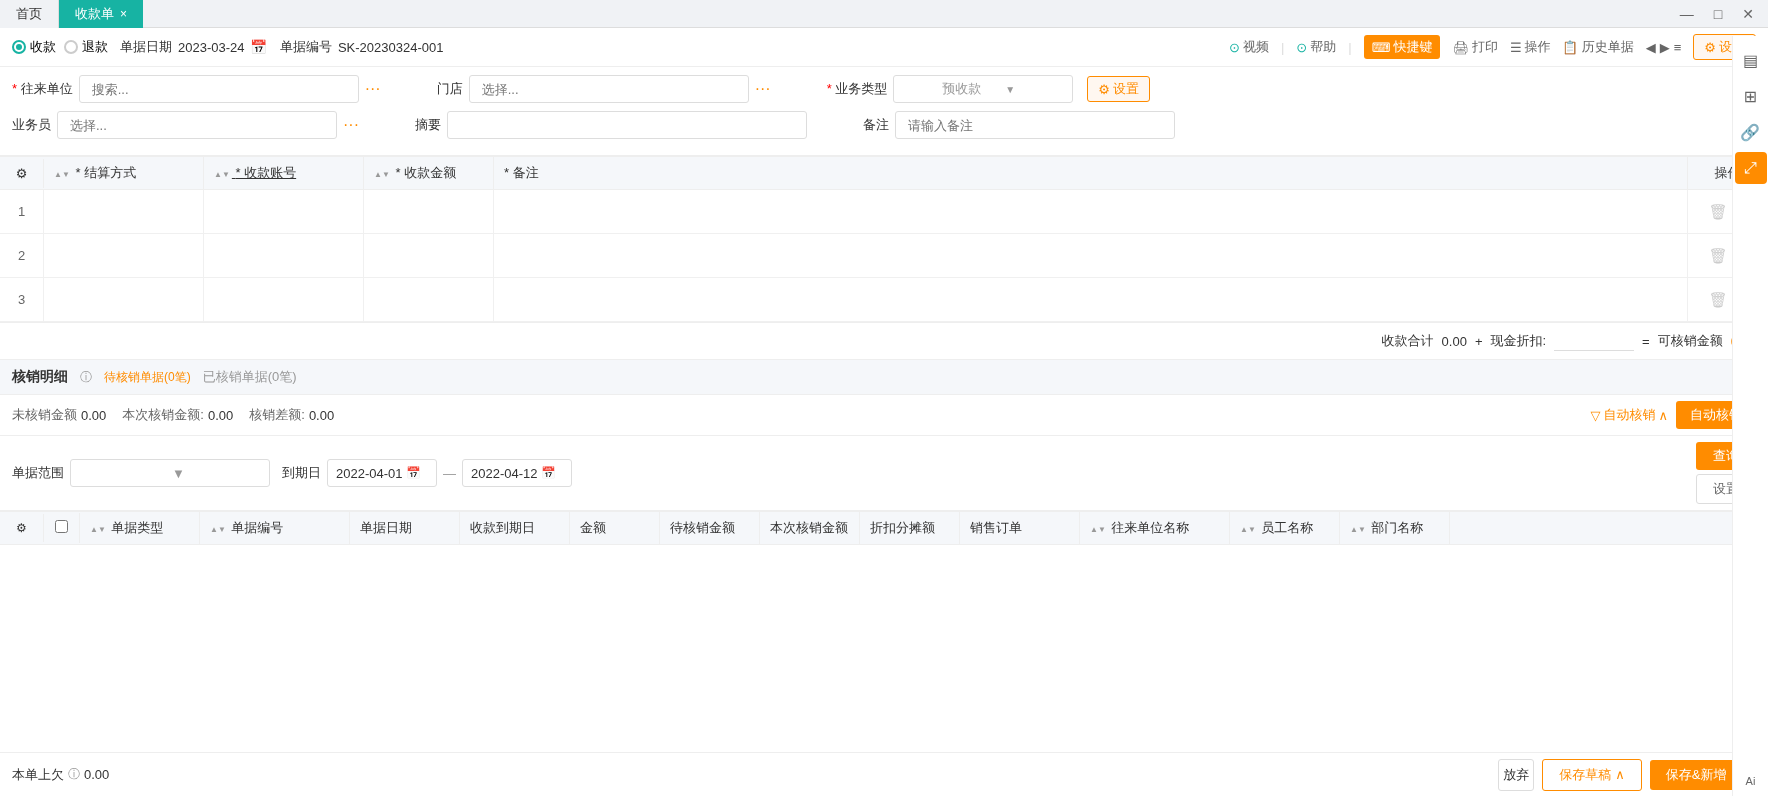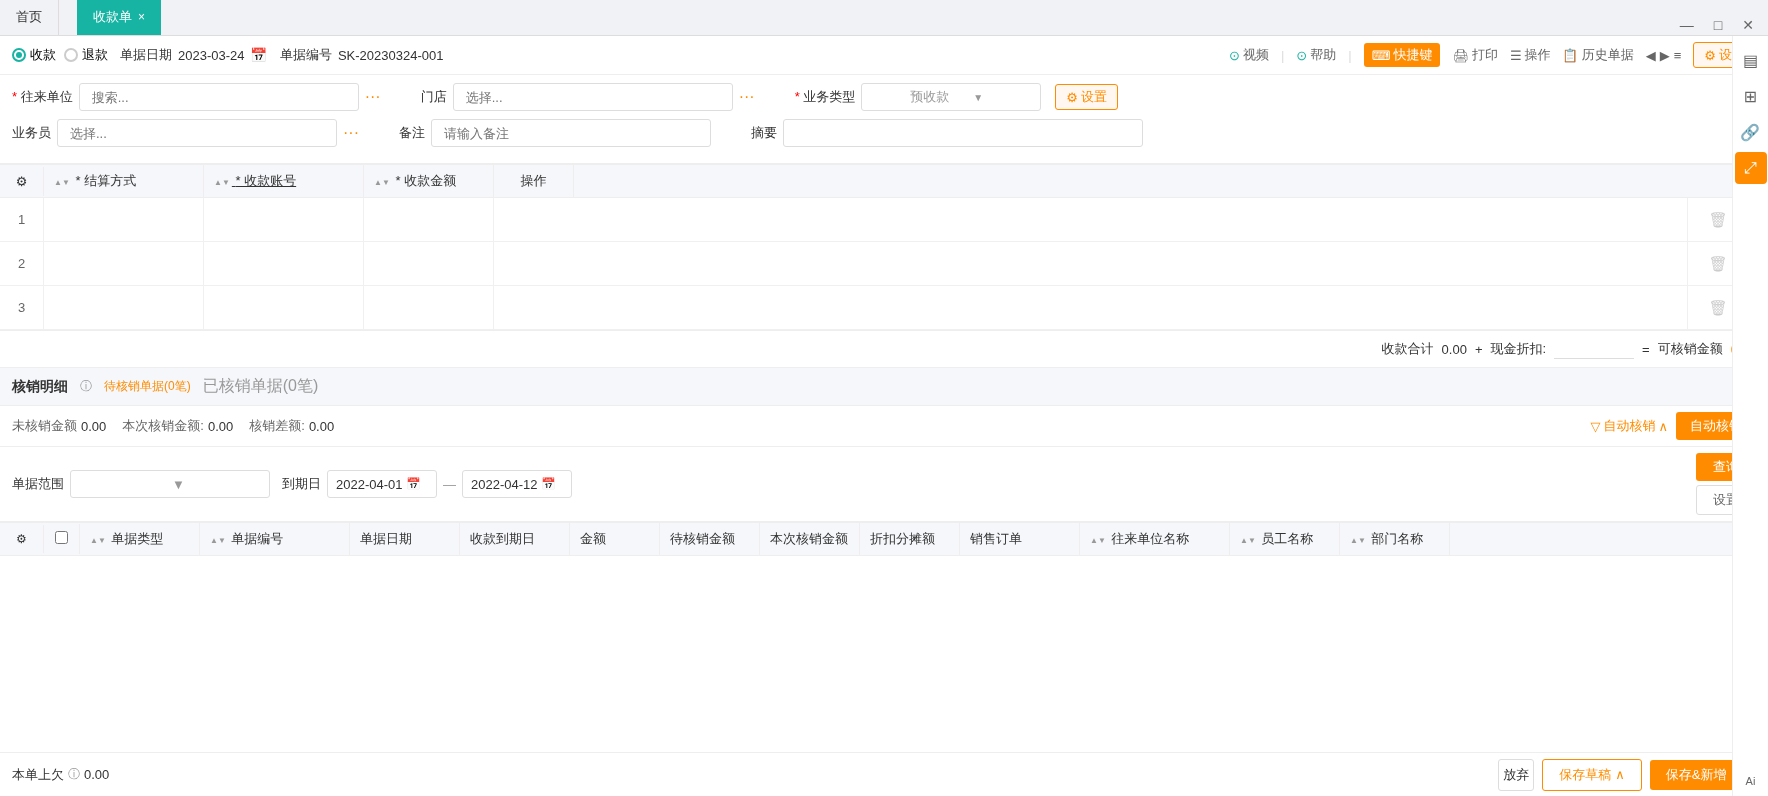--- a/index.html
+++ b/index.html
@@ -1,21 +1,21 @@
 <!DOCTYPE html>
 <html><head>
   <meta charset="utf-8">
   <style>
     * { box-sizing: border-box; margin: 0; padding: 0; font-family: 'Microsoft YaHei', Arial, sans-serif; font-size: 13px; }
     body { background: #f0f2f5; width: 1768px; height: 796px; overflow: hidden; }
 
     
     .tab-bar {
-      display: flex; align-items: flex-end; background: #f0f2f5; height: 36px;
-      border-bottom: 1px solid #ddd; padding: 0 0; gap: 18px;
+      display: flex; align-items: center; background: #f0f2f5; height: 28px;
+      border-bottom: 1px solid #ddd; padding: 0 0;
     }
     .tab-home {
       display: flex; align-items: center; padding: 0 16px; height: 36px;
       background: #f0f2f5; color: #333; cursor: pointer; border-right: 1px solid #ddd;
     }
     .tab-active {
       display: flex; align-items: center; padding: 0 16px; height: 36px;
       background: #17b3a3; color: #fff; cursor: pointer; gap: 6px;
     }
     .tab-close { font-size: 12px; cursor: pointer; color: #fff; }
@@ -40,21 +40,21 @@
     .toolbar-value { color: #333; }
     .toolbar-icon { color: #17b3a3; cursor: pointer; font-size: 14px; }
     .toolbar-right { margin-left: auto; display: flex; align-items: center; gap: 12px; color: #666; }
     .toolbar-right-item { display: flex; align-items: center; gap: 3px; cursor: pointer; white-space: nowrap; }
     .toolbar-right-item .icon { color: #17b3a3; }
     .toolbar-right-item.orange-bg { background: #ff8c00; color: #fff; padding: 3px 8px; border-radius: 3px; }
     .setting-btn { background: #fff7f0; border: 1px solid #ff8c00; color: #ff8c00; padding: 3px 10px; border-radius: 3px; cursor: pointer; display: flex; align-items: center; gap: 3px; }
 
     
     .form-area { padding: 8px 12px; border-bottom: 1px solid #eee; background: #fff; }
-    .form-row { display: flex; align-items: flex-start; margin-bottom: 8px; }
+    .form-row { display: flex; align-items: flex-start; gap: 16px; margin-bottom: 8px; }
     .form-field { display: flex; align-items: center; gap: 6px; }
     .form-label { color: #333; white-space: nowrap; }
     .required::before { content: '* '; color: #f00; }
     .form-input {
       border: 1px solid #ddd; border-radius: 3px; padding: 3px 12px; color: #999;
       min-width: 120px; height: 28px; outline: none; background: #fff;
     }
     .form-dots { color: #ff8c00; cursor: pointer; font-size: 16px; }
     .form-select { display: flex; align-items: center; gap: 4px; border: 1px solid #ddd; border-radius: 3px; padding: 3px 8px; height: 28px; min-width: 120px; background: #fff; cursor: pointer; }
     .form-select span { color: #999; flex: 1; }
@@ -84,21 +84,21 @@
     
     .summary-row { display: flex; align-items: center; justify-content: flex-end; padding: 8px 12px; gap: 8px; color: #333; background: #fff; border-bottom: 1px solid #eee; }
     .summary-orange { color: #ff8c00; font-weight: bold; }
     .summary-input { border: none; border-bottom: 1px solid #ddd; width: 80px; outline: none; text-align: right; padding: 2px 4px; }
 
     
     .section-header { background: #f5f7fa; padding: 8px 12px; display: flex; align-items: center; gap: 12px; border-bottom: 1px solid #eee; }
     .section-title { font-size: 14px; font-weight: bold; color: #333; }
     .section-info-icon { color: #999; cursor: pointer; font-size: 12px; }
     .pending-tag { color: #ff8c00; cursor: pointer; font-size: 12px; }
-    .done-tag { color: #999; cursor: pointer; font-size: 16px; }
+    .done-tag { color: #999; cursor: pointer; font-size: 13px; }
 
     
     .stats-row { display: flex; align-items: center; padding: 6px 12px; gap: 16px; background: #fff; border-bottom: 1px solid #eee; }
     .stats-item { display: flex; align-items: center; gap: 4px; color: #333; }
     .stats-label { color: #666; }
     .stats-right { margin-left: auto; display: flex; align-items: center; gap: 8px; }
     .filter-btn { color: #ff8c00; cursor: pointer; display: flex; align-items: center; gap: 3px; font-size: 12px; }
     .auto-btn { background: #ff8c00; color: #fff; border: none; padding: 5px 14px; border-radius: 3px; cursor: pointer; white-space: nowrap; }
 
     
@@ -250,44 +250,47 @@
         </div>
       </div>
     </div>
     <div class="form-row">
       <div class="form-field">
         <span class="form-label">业务员</span>
         <input class="form-input" style="width: 280px;" placeholder="选择...">
         <span class="form-dots">···</span>
       </div>
       <div class="form-field" style="margin-left:40px;">
+        <span class="form-label">摘要</span>
+        <input class="form-input" style="width: 360px;">
+      </div>
+      <div class="form-field" style="margin-left:40px;">
         <span class="form-label">备注</span>
         <input class="form-input" style="width: 280px;" placeholder="请输入备注">
-      </div>
-      <div class="form-field" style="margin-left:40px;">
-        <span class="form-label">摘要</span>
-        <input class="form-input" style="width: 360px;">
       </div>
     </div>
   </div>
 
   <div class="table-area">
     <div class="table-header">
       <div class="th" style="width:44px;text-align:center;">⚙</div>
       <div class="th col-settle">
         <span class="sort-arrows">▲▼</span>
         <span>* 结算方式</span>
       </div>
       <div class="th col-account">
         <span class="sort-arrows">▲▼</span>
         <span>* 收款账号</span>
       </div>
       <div class="th col-amount">
         <span class="sort-arrows">▲▼</span>
         <span>* 收款金额</span>
+      </div>
+      <div class="th col-remark">
+        <span>* 备注</span>
       </div>
       <div class="th col-action">
         <span>操作</span>
       </div>
     </div>
 
     <div class="table-row">
       <div class="td" style="width:44px;justify-content:center;">1</div>
       <div class="td col-settle">
           <input class="td-input" style="">

